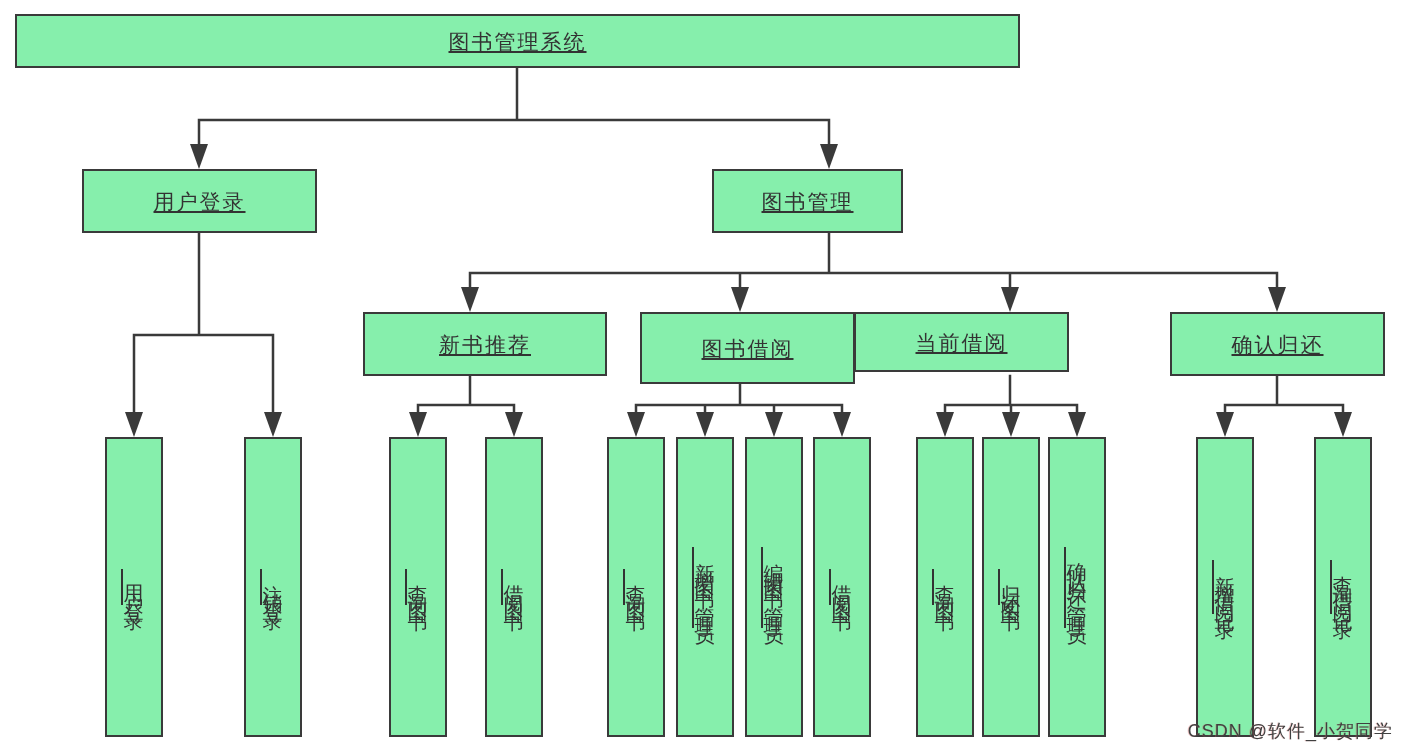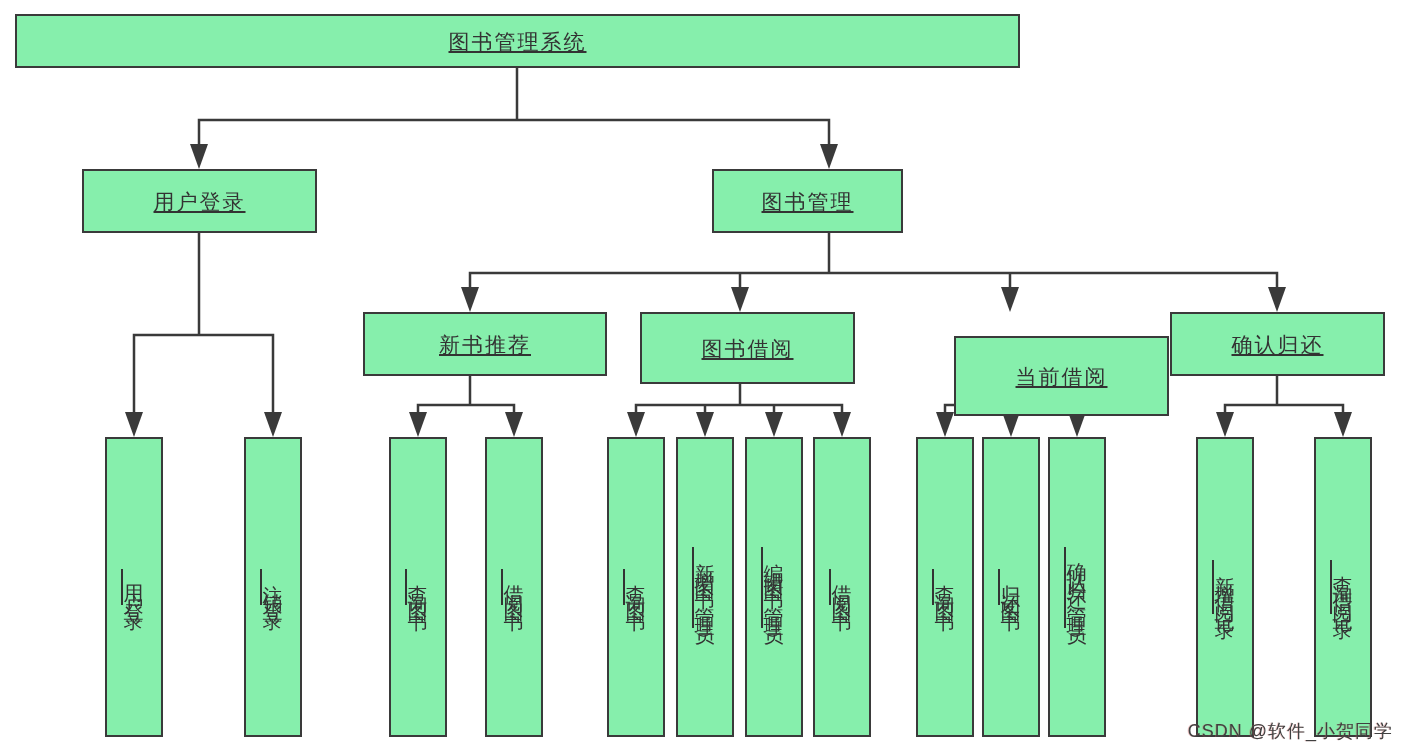--- a/index.html
+++ b/index.html
@@ -108,21 +108,21 @@
     </g>
   </svg>
 
   <div class="node hnode" style="left:15px; top:14px; width:1005px; height:54px;">图书管理系统</div>
 
   <div class="node hnode" style="left:82px; top:169px; width:235px; height:64px;">用户登录</div>
   <div class="node hnode" style="left:712px; top:169px; width:191px; height:64px;">图书管理</div>
 
   <div class="node hnode" style="left:363px; top:312px; width:244px; height:64px;">新书推荐</div>
   <div class="node hnode" style="left:640px; top:312px; width:215px; height:72px;">图书借阅</div>
-  <div class="node hnode" style="left:954px; top:312px; width:215px; height:80px;margin-top:24px;">当前借阅</div>
+  <div class="node hnode" style="left:854px; top:312px; width:215px; height:60px;">当前借阅</div>
   <div class="node hnode" style="left:1170px; top:312px; width:215px; height:64px;">确认归还</div>
 
   <div class="node vnode" style="left:105px;">用户登录</div>
   <div class="node vnode" style="left:244px;">注销登录</div>
 
   <div class="node vnode" style="left:389px;">查询图书</div>
   <div class="node vnode" style="left:485px;">借阅图书</div>
 
   <div class="node vnode" style="left:607px;">查询图书</div>
   <div class="node vnode" style="left:676px;">新增图书（管理员）</div>

